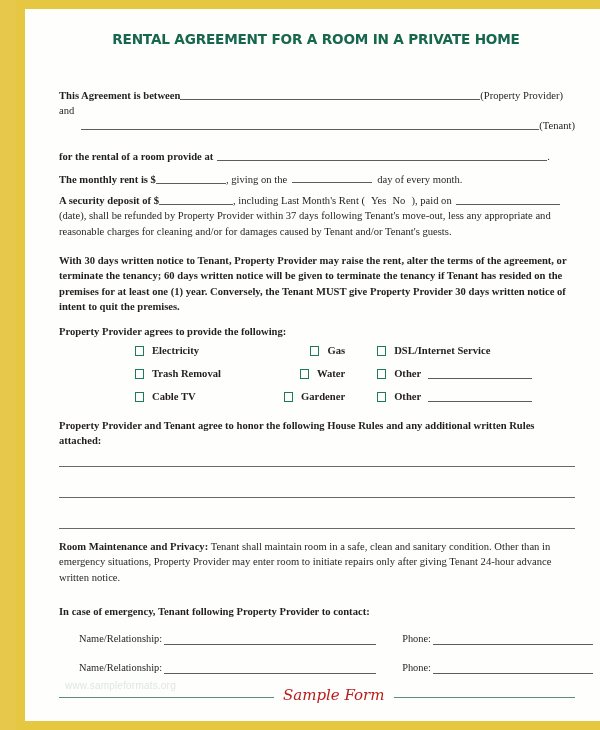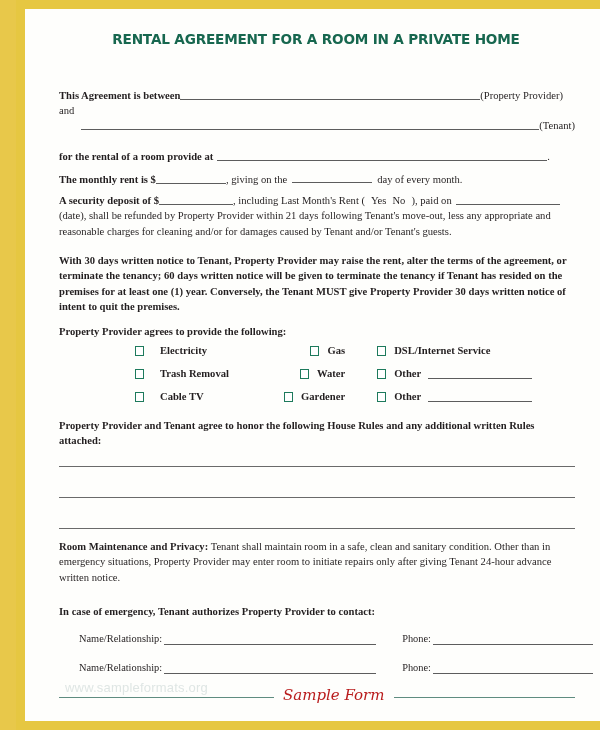--- a/index.html
+++ b/index.html
@@ -96,21 +96,21 @@
     align-items: center;
     height: 23px;
   }
   .cbcell {
     display: flex;
     align-items: center;
     font-size: 10.6px;
     color: #231f20;
     font-weight: bold;
   }
-  .cbcell.c1 { width: 118px; gap: 8px; }
+  .cbcell.c1 { width: 118px; }
   .cbcell.c2 { width: 105px; justify-content: flex-end; }
   .cbcell.c3 { width: 210px; padding-left: 32px; }
   .cbox {
     width: 9px;
     height: 10px;
     border: 1.4px solid #1d7a5c;
     box-sizing: border-box;
     margin-right: 8px;
     background: #ffffff;
     flex: 0 0 auto;
@@ -173,21 +173,21 @@
     color: #b91c1c;
     padding: 0 9px;
     white-space: nowrap;
     transform: translateY(-2px);
   }
   .ghost {
     position: absolute;
     left: 40px;
     top: 671px;
     width: 165px;
-    font-size: 13px;
+    font-size: 10px;
     color: #dfe6e4;
     font-family: "Liberation Sans", sans-serif;
     letter-spacing: 0.2px;
     white-space: nowrap;
     overflow: hidden;
   }
 </style>
 </head>
 <body>
 
@@ -208,21 +208,21 @@
       <div class="blk" style="top:140px;">
         <b class="s">for the rental of a room provide at</b><span class="ul" style="width:330px; margin-left:4px;"></span><span>.</span>
       </div>
 
       <div class="blk" style="top:162px;">
         <b class="s">The monthly rent is $</b><span class="ul" style="width:70px;"></span><span>, giving on the</span><span class="ul" style="width:80px; margin:0 5px;"></span><span>day of every month.</span>
       </div>
 
       <div class="blk" style="top:184px;">
         <b class="s">A security deposit of $</b><span class="ul" style="width:74px;"></span><span>, including Last Month's Rent (</span><span style="padding:0 6px 0 6px;">Yes</span><span style="padding:0 6px 0 0;">No</span><span>), paid on</span><span class="ul" style="width:104px; margin-left:4px;"></span>
-        <span>(date), shall be refunded by Property Provider within 21 days following Tenant's move-out, less any appropriate and reasonable charges for cleaning and/or for damages caused by Tenant and/or Tenant's guests.</span>
+        <span>(date), shall be refunded by Property Provider within 37 days following Tenant's move-out, less any appropriate and reasonable charges for cleaning and/or for damages caused by Tenant and/or Tenant's guests.</span>
       </div>
 
       <div class="blk bold" style="top:244px;">With 30 days written notice to Tenant, Property Provider may raise the rent, alter the terms of the agreement, or terminate the tenancy; 60 days written notice will be given to terminate the tenancy if Tenant has resided on the premises for at least one (1) year. Conversely, the Tenant MUST give Property Provider 30 days written notice of intent to quit the premises.</div>
 
       <div class="blk bold" style="top:315px;">Property Provider agrees to provide the following:</div>
 
       <div class="cbgrid">
         <div class="cbrow">
           <div class="cbcell c1">
             <span class="cbox"></span>
@@ -272,21 +272,21 @@
       <div class="blk bold" style="top:409px;">Property Provider and Tenant agree to honor the following House Rules and any additional written Rules attached:</div>
 
       <div class="rule" style="top:457px;"></div>
       <div class="rule" style="top:488px;"></div>
       <div class="rule" style="top:519px;"></div>
 
       <div class="blk" style="top:530px;">
         <b class="s">Room Maintenance and Privacy:</b><span> Tenant shall maintain room in a safe, clean and sanitary condition. Other than in emergency situations, Property Provider may enter room to initiate repairs only after giving Tenant 24-hour advance written notice.</span>
       </div>
 
-      <div class="blk bold" style="top:595px;">In case of emergency, Tenant authorizes Property Provider to contact:</div>
+      <div class="blk bold" style="top:595px;">In case of emergency, Tenant following Property Provider to contact:</div>
 
       <div class="contact-row" style="top:624px;">
         <span class="lbl">Name/Relationship:</span>
         <span class="fill1"></span>
         <span class="gap"></span>
         <span class="lbl">Phone:</span>
         <span class="fill2"></span>
       </div>
 
       <div class="contact-row" style="top:653px;">

